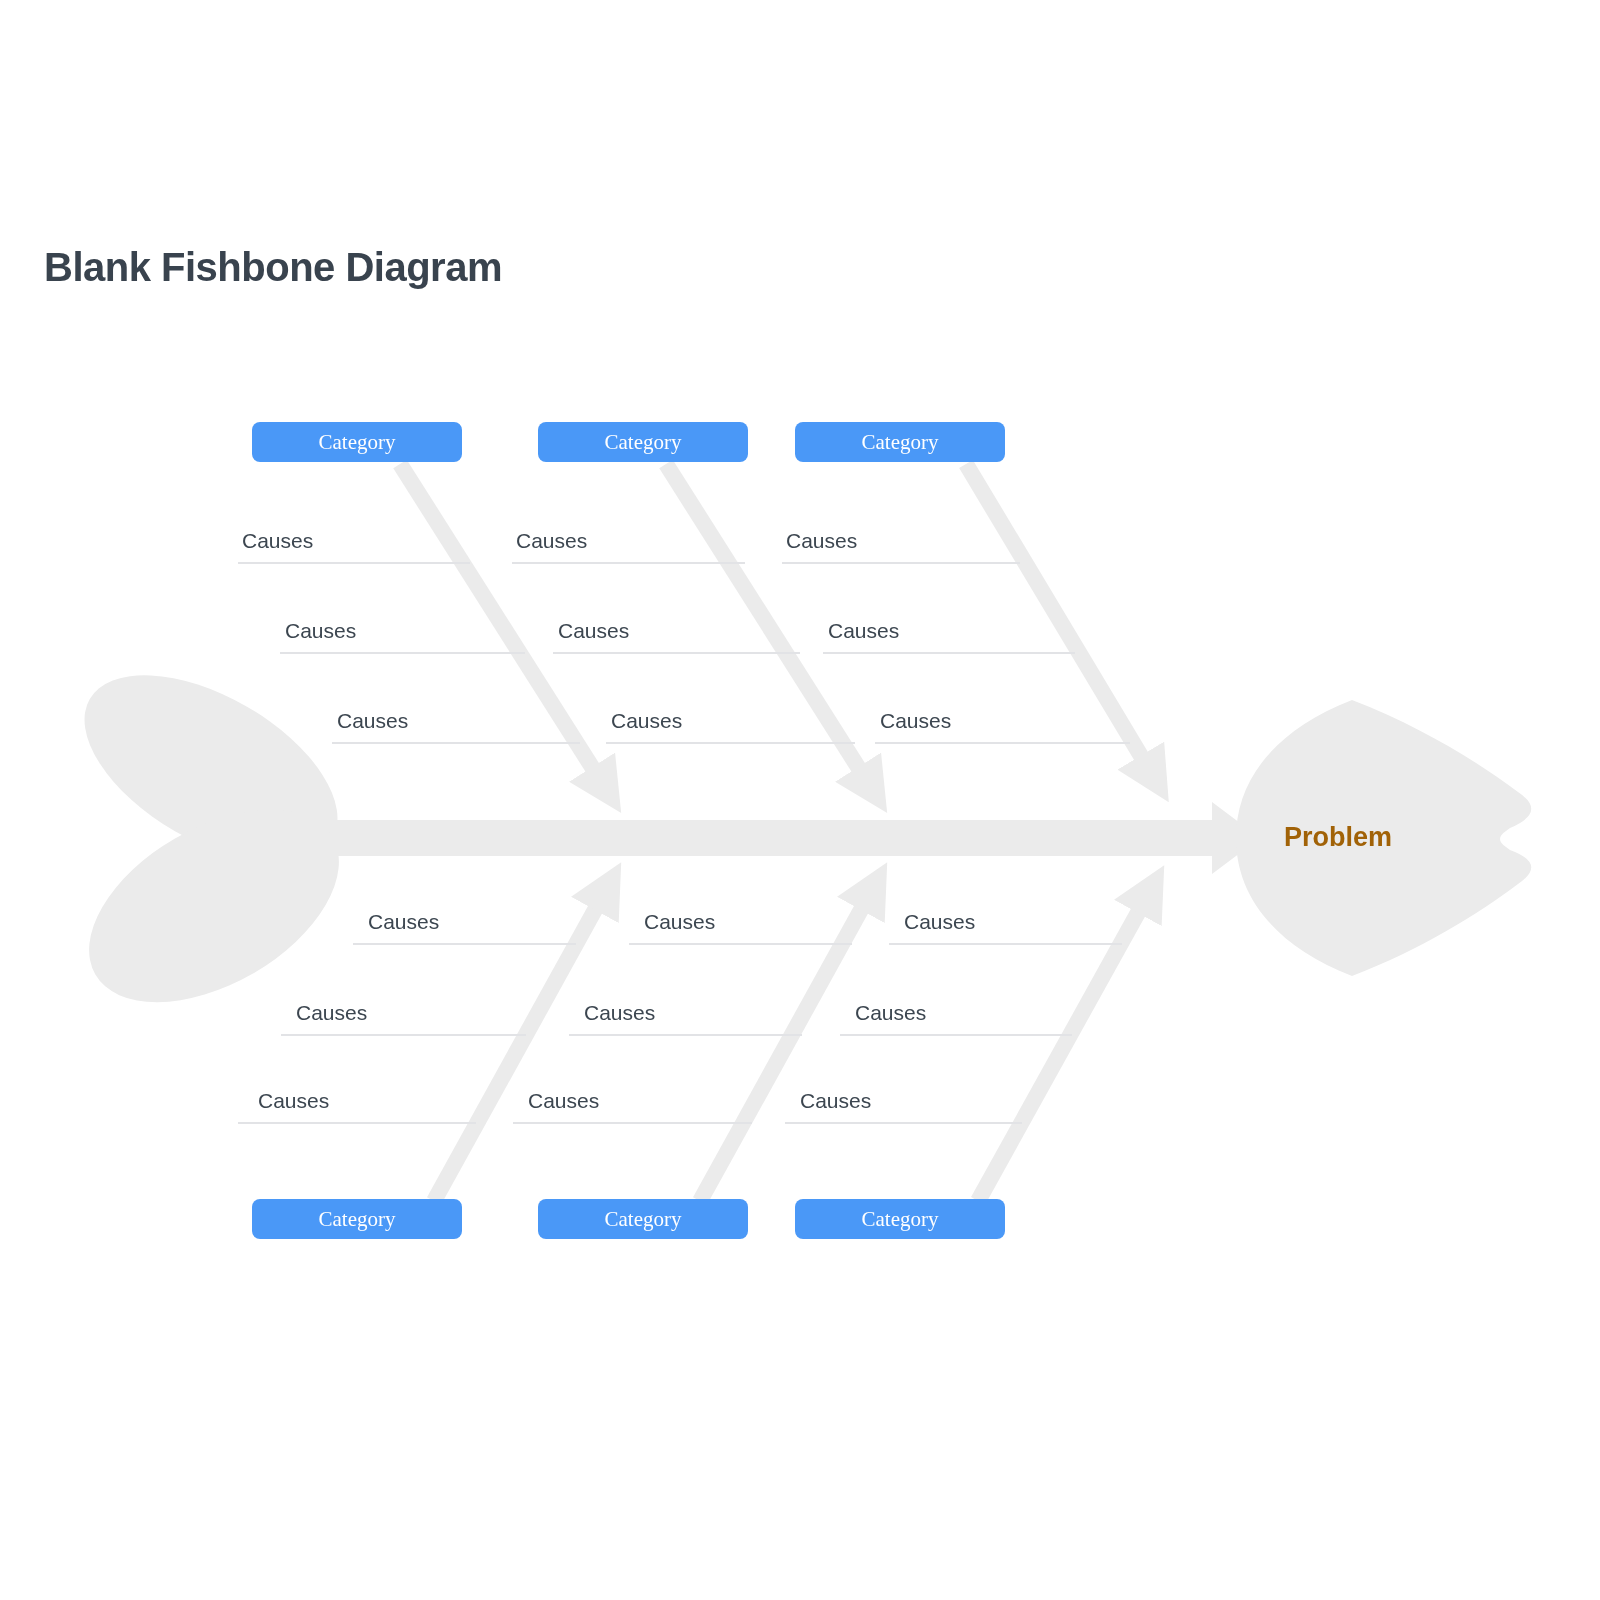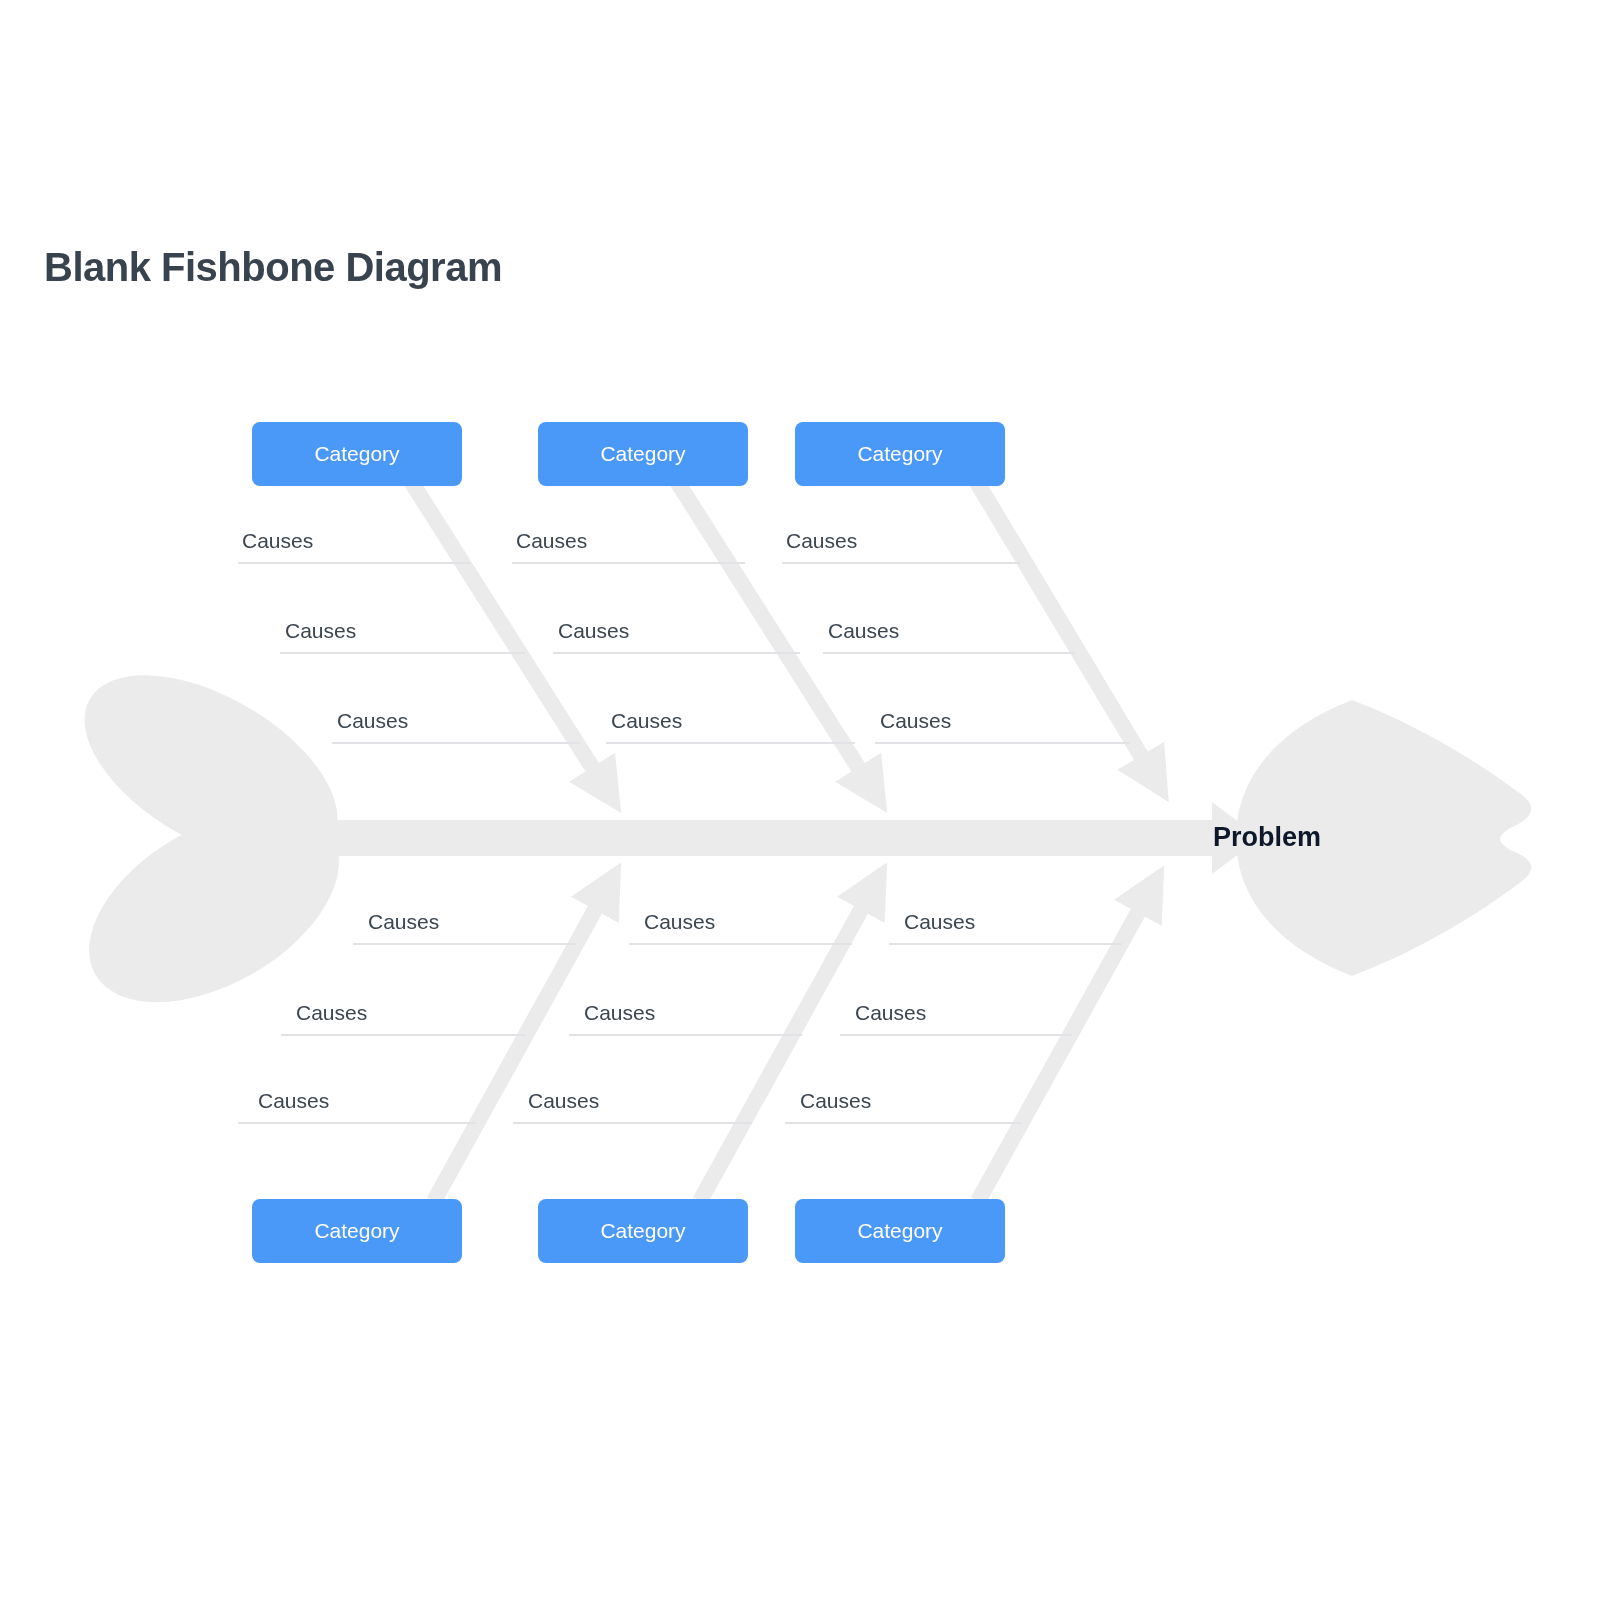--- a/index.html
+++ b/index.html
@@ -7,31 +7,31 @@
     position:relative;width:1600px;height:1600px;background:#ffffff;overflow:hidden;
     font-family:"Liberation Sans","DejaVu Sans",sans-serif;
     border-radius:31px;
   }
   #bones{position:absolute;left:0;top:0;width:1600px;height:1600px;}
   .title{
     position:absolute;left:44px;top:243px;font-size:40px;font-weight:bold;
     color:#39434e;letter-spacing:-0.5px;line-height:48px;
   }
   .category{
-    position:absolute;width:210px;height:64px;background:#4a98f7;border-radius:8px;
-    color:#ffffff;font-size:21px;display:flex;align-items:center;justify-content:center;
+    position:absolute;width:210px;height:40px;background:#4a98f7;border-radius:8px;
+    color:#ffffff;font-size:21px;display:flex;align-items:center;justify-content:center;font-family:Liberation Serif, serif;
   }
   .cause{
     position:absolute;height:34px;border-bottom:2px solid #e2e3e6;
     display:flex;align-items:flex-start;
     font-size:21px;color:#3c4650;line-height:26px;
   }
   .problem{
-    position:absolute;left:1213px;top:820px;font-size:27px;font-weight:bold;
-    color:#0f172a;line-height:34px;
+    position:absolute;left:1284px;top:820px;font-size:27px;font-weight:bold;
+    color:#a16207;line-height:34px;
   }
 </style>
 </head>
 <body>
 
 <div id="stage">
 
   <svg id="bones" viewBox="0 0 1600 1600">
     <defs>
       <marker id="ah" markerUnits="strokeWidth" markerWidth="3.4" markerHeight="3.4" viewBox="0 0 10 10" refX="6.5" refY="5" orient="auto">

